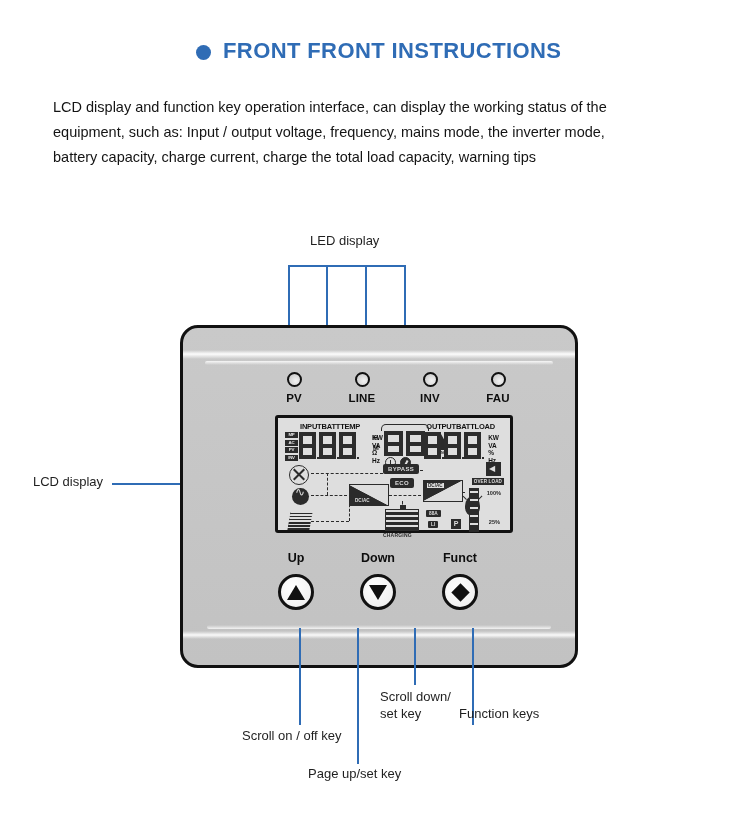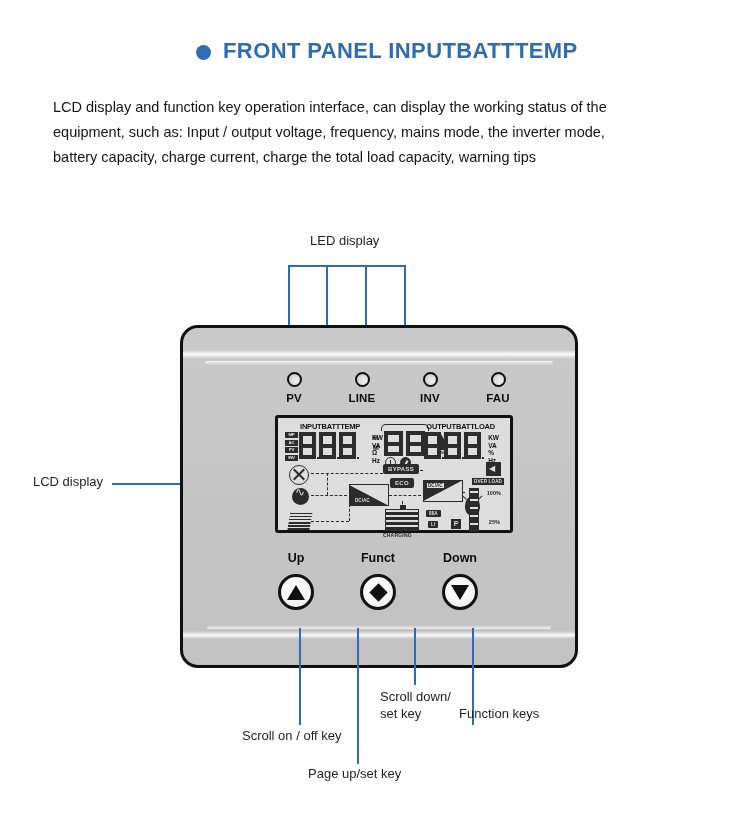--- a/index.html
+++ b/index.html
@@ -301,21 +301,21 @@
   .cl-text {
     position: absolute; font-size: 13px; color: #1f1f1f; line-height: 17px; white-space: pre-line;
   }
 </style>
 </head>
 <body>
 
 <div class="header">
   <div class="title-row">
     <div class="title-bullet"></div>
-    <div class="title-text">FRONT PANEL INPUTBATTTEMP</div>
+    <div class="title-text">FRONT FRONT INSTRUCTIONS</div>
   </div>
   <div class="intro">LCD display and function key operation interface, can display the working status of the equipment, such as: Input / output voltage, frequency, mains mode, the inverter mode, battery capacity, charge current, charge the total load capacity, warning tips</div>
 </div>
 
 <div class="cl-text" style="left:310px; top:232px;">LED display</div>
 <div class="cl-line cl-h" style="left:288px; top:265px; width:117px;"></div>
 <div class="cl-line cl-v" style="left:288px; top:265px; height:111px;"></div>
 <div class="cl-line cl-v" style="left:326px; top:265px; height:111px;"></div>
 <div class="cl-line cl-v" style="left:365px; top:265px; height:111px;"></div>
 <div class="cl-line cl-v" style="left:404px; top:265px; height:111px;"></div>
@@ -448,31 +448,31 @@
   </div>
 
   <div class="btn-row">
     <div class="btn-cell">
       <div class="btn-label">Up</div>
       <div class="btn-circle">
         <div class="ico-tri-up"></div>
       </div>
     </div>
     <div class="btn-cell">
+      <div class="btn-label">Down</div>
+      <div class="btn-circle">
+        <div class="ico-tri-dn"></div>
+      </div>
+    </div>
+    <div class="btn-cell">
       <div class="btn-label">Funct</div>
       <div class="btn-circle">
         <div class="ico-diamond"></div>
       </div>
     </div>
-    <div class="btn-cell">
-      <div class="btn-label">Down</div>
-      <div class="btn-circle">
-        <div class="ico-tri-dn"></div>
-      </div>
-    </div>
   </div>
 </div>
 
 <div class="cl-line cl-v" style="left:299px; top:628px; height:97px;"></div>
 <div class="cl-text" style="left:242px; top:727px;">Scroll on / off key</div>
 
 <div class="cl-line cl-v" style="left:357px; top:628px; height:136px;"></div>
 <div class="cl-text" style="left:308px; top:765px;">Page up/set key</div>
 
 <div class="cl-line cl-v" style="left:414px; top:628px; height:57px;"></div>

